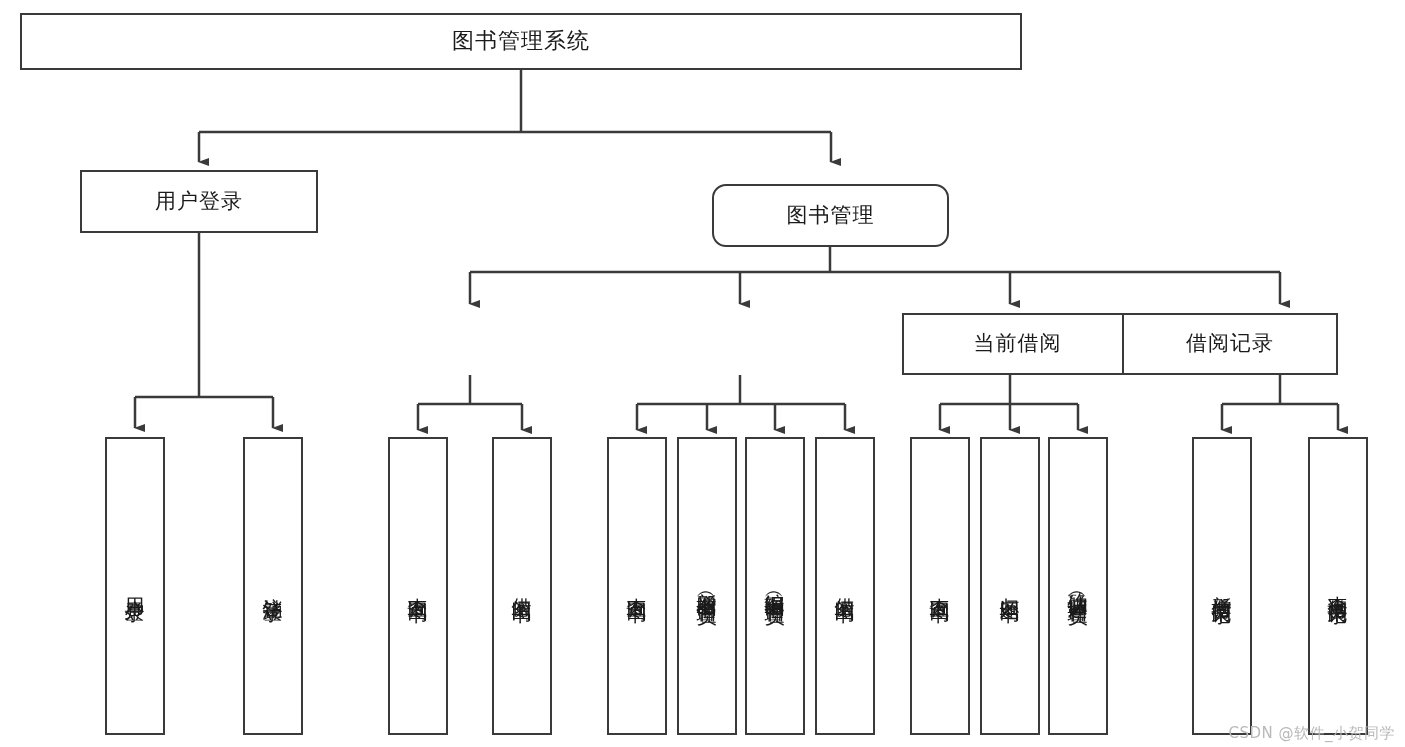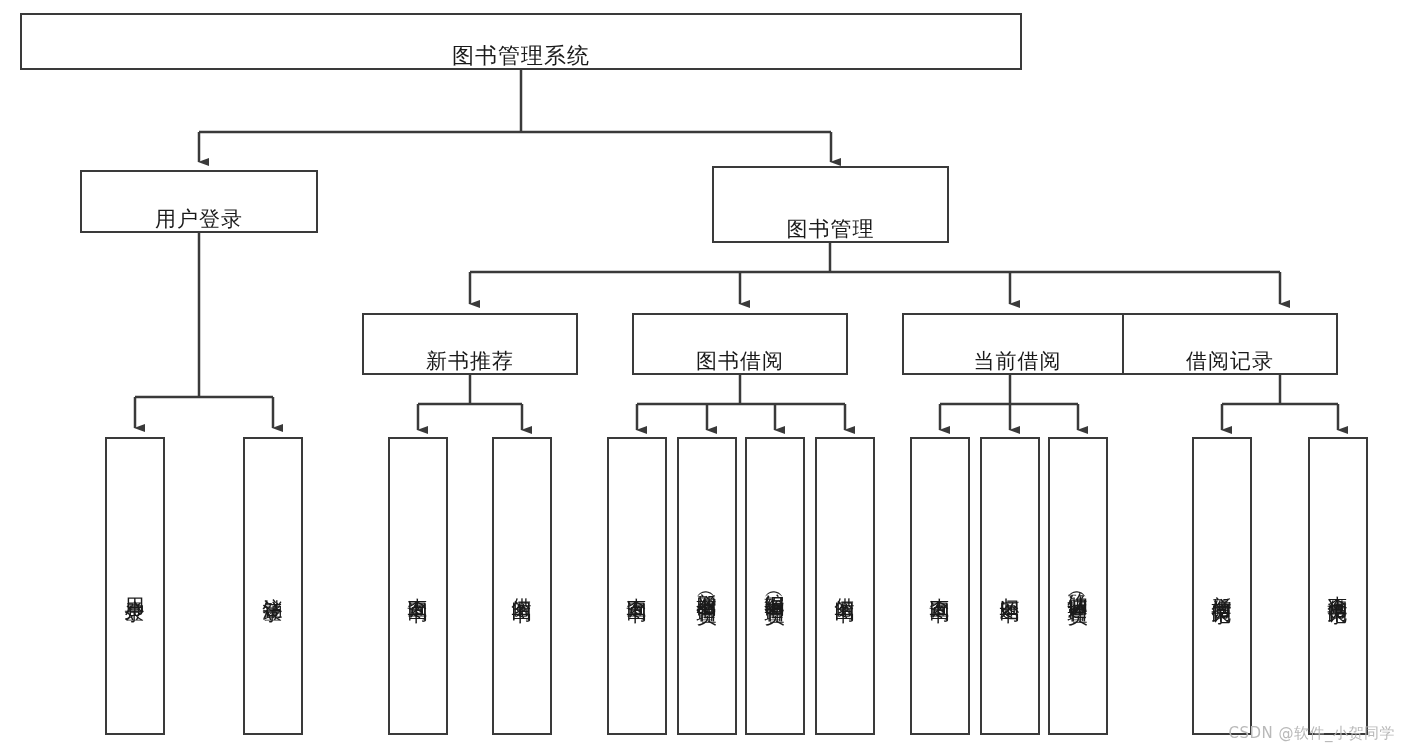--- a/index.html
+++ b/index.html
@@ -21,21 +21,20 @@
     display:flex;
     align-items:center;
     justify-content:center;
     color:#1a1a1a;
     z-index:2;
   }
   .node.h{
     font-size:21px;
     letter-spacing:1px;
     line-height:1.1;
-    align-items:flex-end;
   }
   .node.v{
     writing-mode:vertical-rl;
     text-orientation:upright;
     font-size:20px;
     letter-spacing:2px;
     padding:6px 0;
     line-height:1.0;
   }
   .node.v > span{
@@ -112,30 +111,24 @@
     </g>
   </svg>
 
   <div class="node h" id="root-node" style="left:20px;top:13px;width:1002px;height:57px;">
     <span>图书管理系统</span>
   </div>
 
   <div class="node h" style="left:80px;top:170px;width:238px;height:63px;">
     <span>用户登录</span>
   </div>
-  <div class="node h" style="left:712px;top:166px;width:237px;height:77px;">
+  <div class="node h" style="left:712px;top:184px;width:237px;height:63px;border-radius:14px;">
     <span>图书管理</span>
   </div>
 
-  <div class="node h" style="left:362px;top:313px;width:216px;height:62px;">
-    <span>新书推荐</span>
-  </div>
-  <div class="node h" style="left:632px;top:313px;width:216px;height:62px;">
-    <span>图书借阅</span>
-  </div>
   <div class="node h" style="left:902px;top:313px;width:231px;height:62px;">
     <span>当前借阅</span>
   </div>
   <div class="node h" style="left:1122px;top:313px;width:216px;height:62px;">
     <span>借阅记录</span>
   </div>
 
   <div class="node v" style="left:105px;top:437px;width:60px;height:298px;">
     <span>用户登录</span>
   </div>

